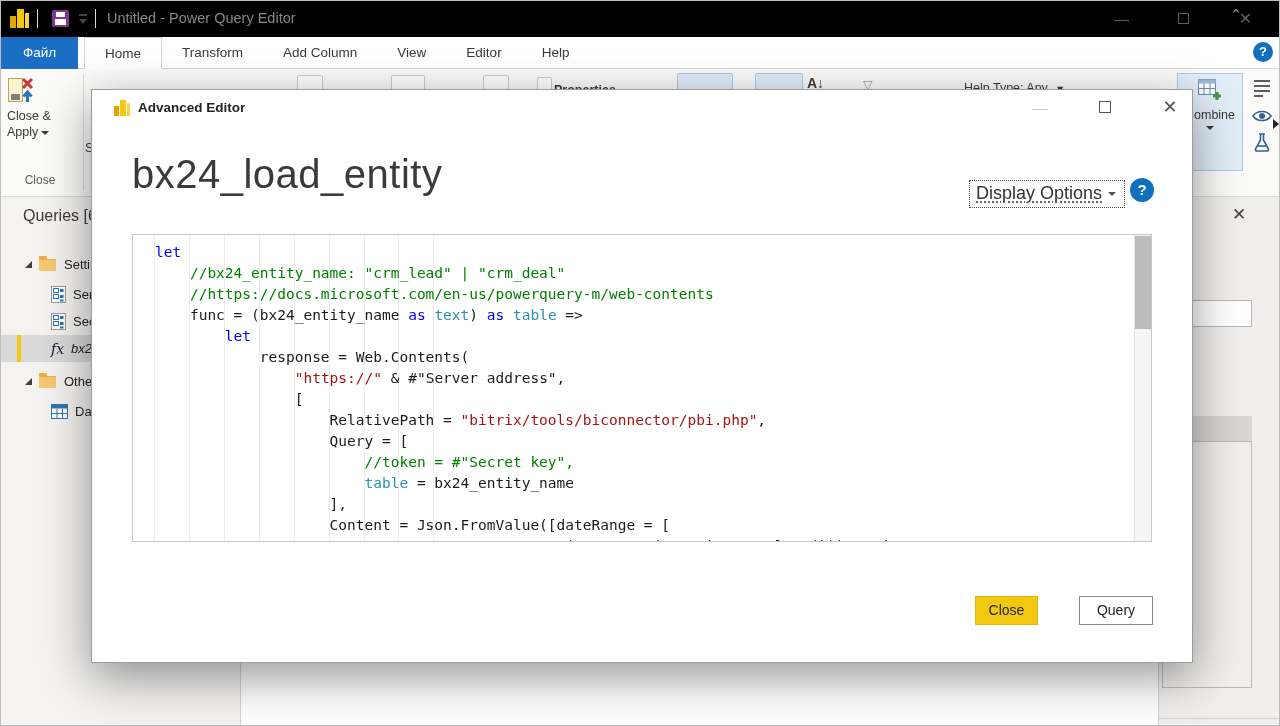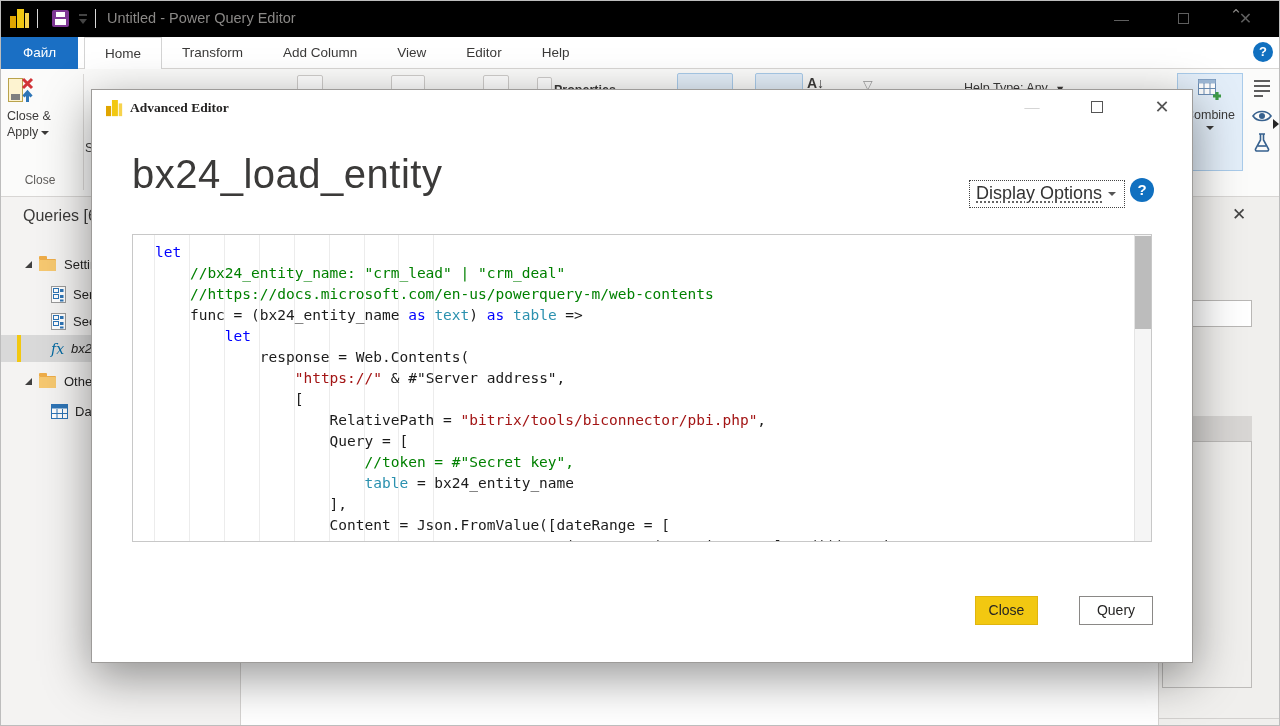--- a/index.html
+++ b/index.html
@@ -62,37 +62,37 @@
   .tree-row { position:relative; height:27px; display:flex; align-items:center; font-size:13px; color:#252423; }
   .tree-row.selected { background:#d9d9d9; }
   .tree-row.selected:before { content:""; position:absolute; left:16px; top:0; width:4px; height:27px; background:#f2c811; }
   .tree-row .tri-exp { width:0; height:0; border-bottom:7px solid #404040; border-left:7px solid transparent; margin-left:24px; }
   .fold-icon { position:relative; width:17px; height:12px; background:#eead49; border-radius:1px; margin-left:7px; }
   .fold-icon:before { content:""; position:absolute; left:0; top:-3px; width:8px; height:3px; background:#eead49; border-radius:1px 1px 0 0; }
   .fold-icon:after { content:""; position:absolute; left:0; top:1px; width:17px; height:11px; background:#f6c870; border-radius:1px; }
   .tree-row .icon-slot { margin-left:50px; display:flex; align-items:center; }
   .tree-row .lbl { margin-left:7px; white-space:nowrap; }
   .tree-row.kind-folder .lbl { margin-left:8px; }
-  .fx-glyph { font-family:"DejaVu Serif",serif; font-style:italic; font-size:14px; color:#0369a1; }
+  .fx-glyph { font-family:"DejaVu Serif",serif; font-style:italic; font-size:14px; color:#0f172a; }
   .tree-row.kind-function .lbl { font-style:italic; }
   .tree-row.kind-folder { margin-top:6px; margin-bottom:3px; }
 
   
   #qs-panel { position:absolute; left:1157px; top:196px; width:123px; height:530px; background:#f0efed; border-left:1px solid #d5d3d1; }
   #qs-close { position:absolute; left:70px; top:8px; width:20px; height:20px; color:#444; font-size:17px; text-align:center; line-height:20px; }
   #qs-name-input { position:absolute; left:-62px; top:103px; width:155px; height:27px; background:#fff; border:1px solid #b9b7b5; }
   #qs-info-bar { position:absolute; left:-62px; top:219px; width:155px; height:25px; background:#d8d6d4; }
   #qs-info-icon { position:absolute; left:48px; top:3px; width:18px; height:18px; border-radius:50%; background:#fbfbfb; border:1px solid #8a8a8a; text-align:center; line-height:18px; font-size:12px; font-family:"DejaVu Serif",serif; font-style:italic; color:#555; }
   #qs-steps-box { position:absolute; left:3px; top:244px; width:90px; height:247px; border:1px solid #bdbbb9; }
   #qs-bottom-line { position:absolute; left:0; top:521px; width:123px; height:1px; background:#d2d0ce; }
 
   
   #dialog { position:absolute; left:90px; top:88px; width:1102px; height:574px; background:#fff;
     border:1px solid #9d9b99; box-shadow:0 14px 45px rgba(0,0,0,.42); }
-  #dlg-titlebar { position:absolute; left:0; top:0; width:100%; height:36px;font-family:Liberation Serif, serif; }
+  #dlg-titlebar { position:absolute; left:8px; top:0; width:100%; height:36px; }
   .pbi-logo.small { left:14px; top:10px; transform:scale(.85); transform-origin:left top; }
   #dlg-title { position:absolute; left:38px; top:10px; font-size:13.5px; font-weight:bold; color:#252423; }
   .dbtn { position:absolute; top:2px; width:44px; height:30px; display:flex; align-items:center; justify-content:center; }
   #dlg-min { left:918px; color:#c8c8c8; font-size:15px; }
   #dlg-max { left:983px; }
   #dlg-max .sq { width:12px; height:12px; border:1px solid #555; }
   #dlg-close { left:1048px; color:#555; font-size:18px; }
   #dlg-queryname { position:absolute; left:40px; top:62px; font-size:40px; font-weight:300; color:#3b3a39; letter-spacing:.5px; font-family:"Liberation Sans","DejaVu Sans",sans-serif; }
   #display-options { position:absolute; left:877px; top:90px; border:1px dotted #444; padding:2px 8px 3px 6px; font-size:18px; color:#333; }
   #display-options .txt { text-decoration:underline dotted #555; text-underline-offset:3px; }

